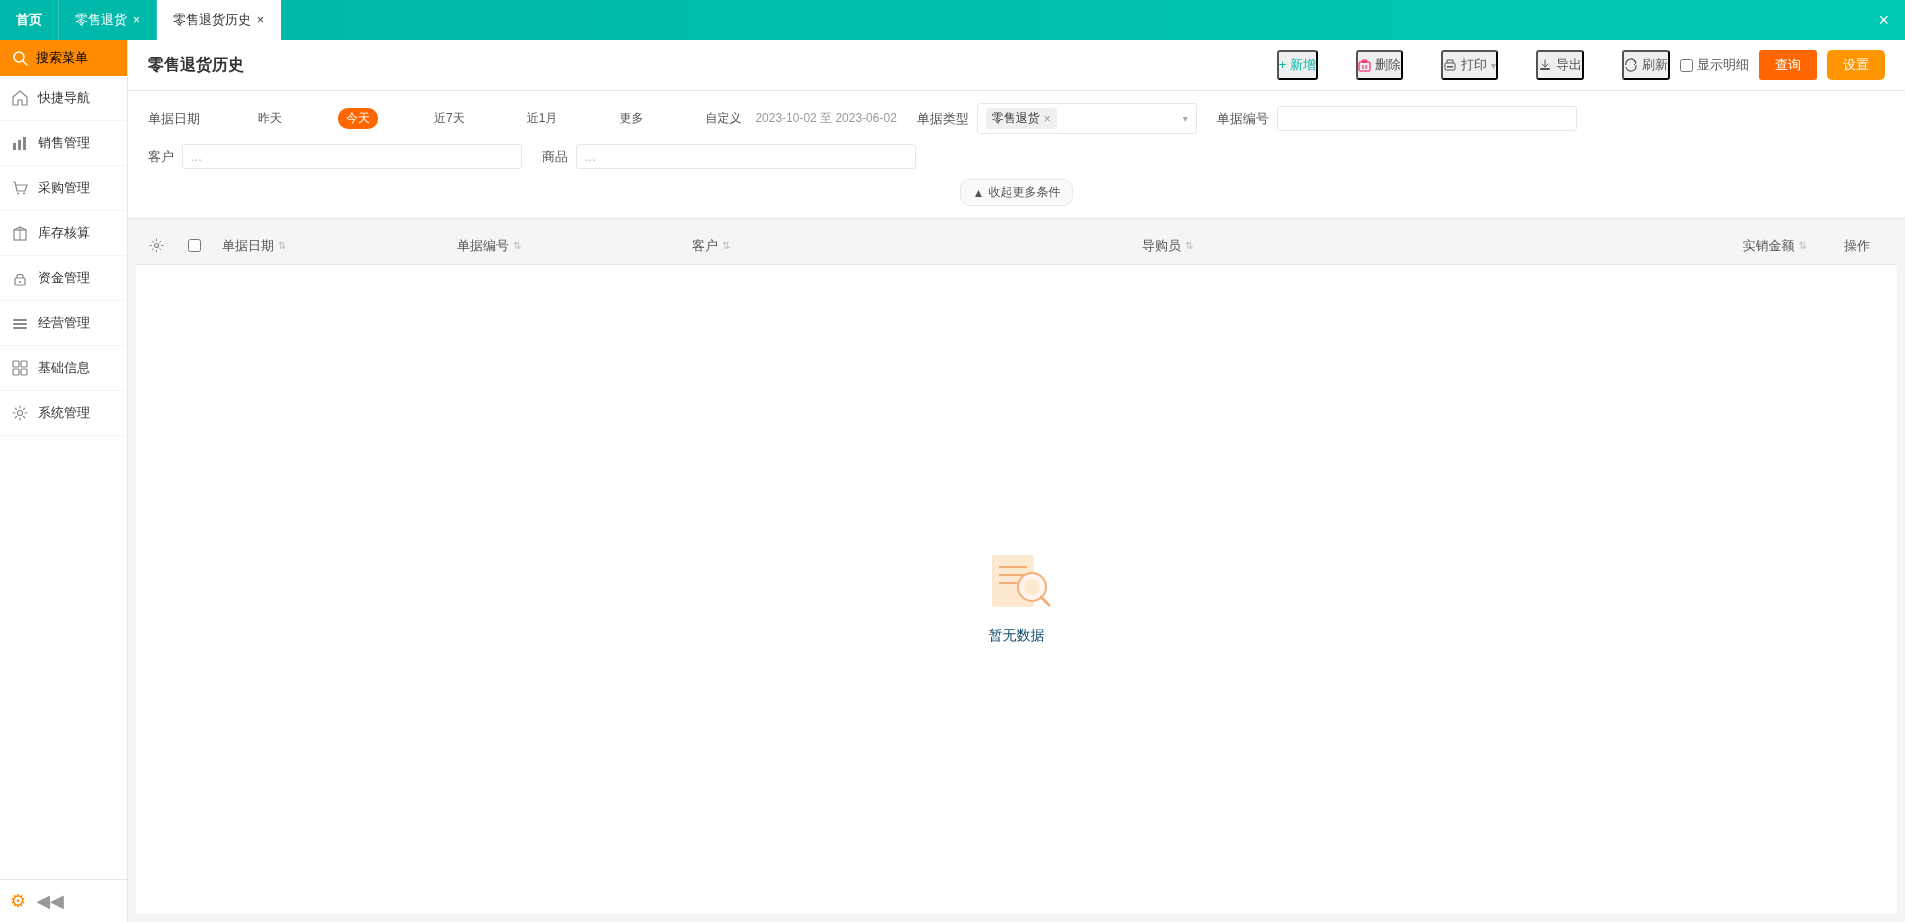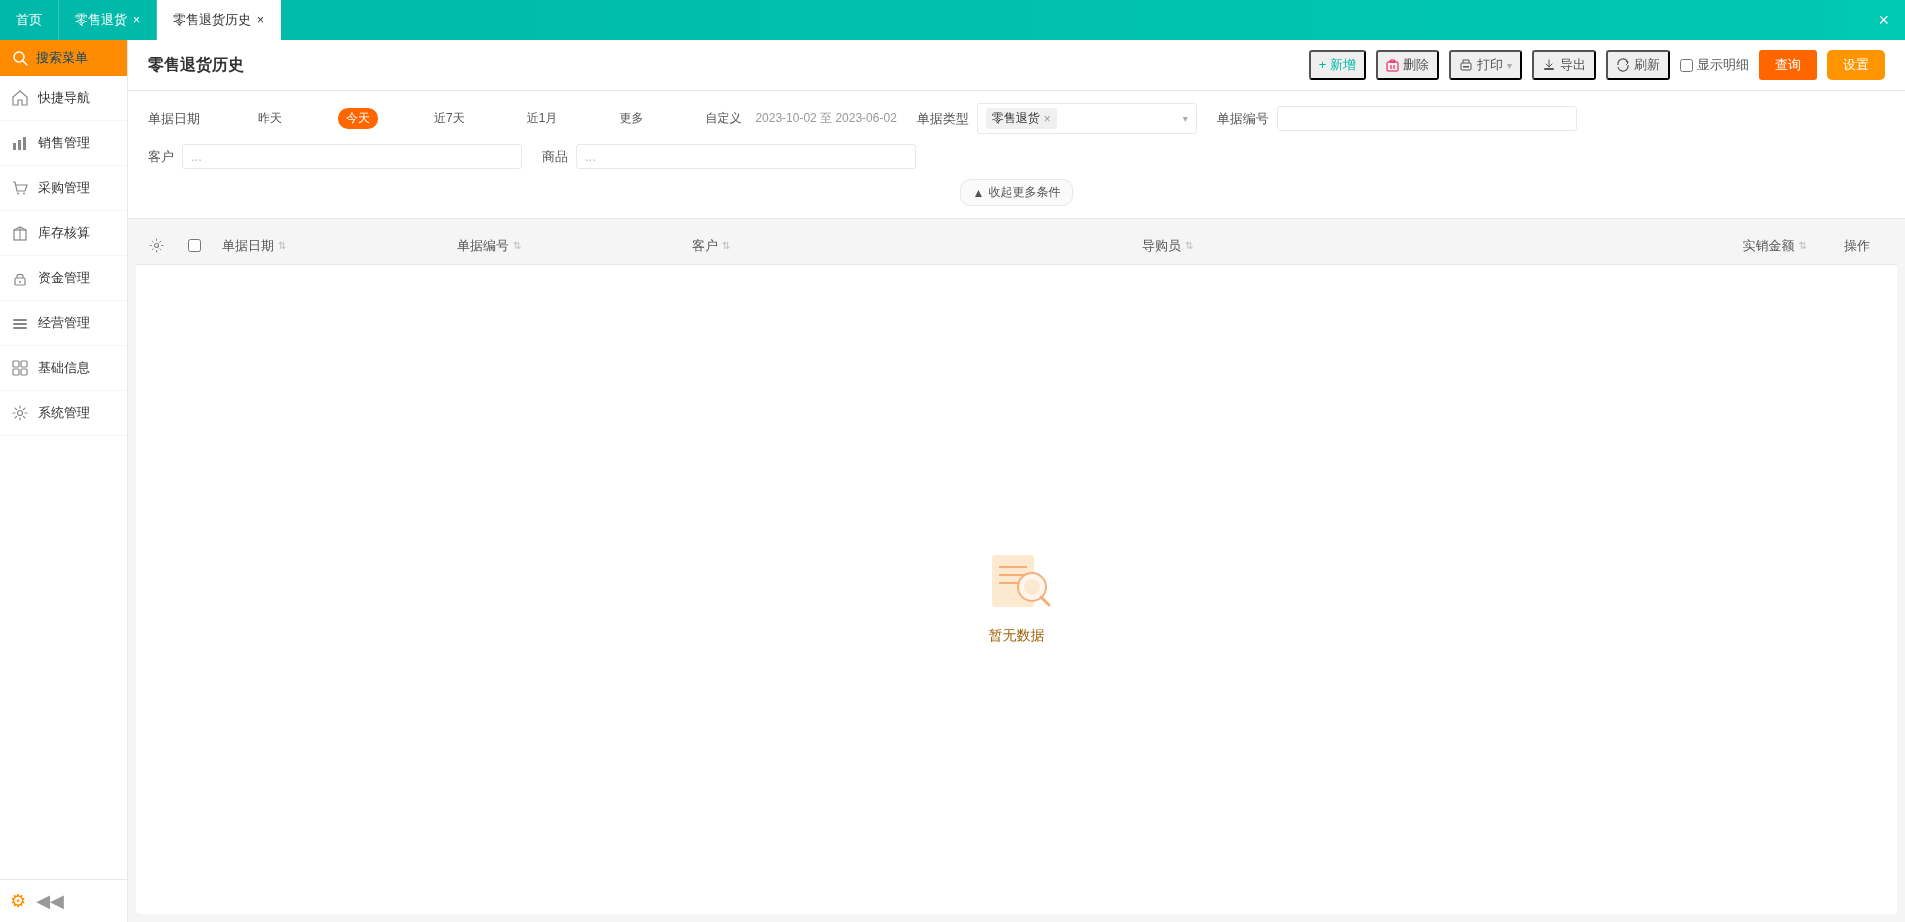--- a/index.html
+++ b/index.html
@@ -26,20 +26,21 @@
       padding: 0 16px;
       font-size: 13px;
       color: #fff;
       cursor: pointer;
       white-space: nowrap;
       height: 100%;
       border-right: 1px solid rgba(255,255,255,0.2);
     }
     .tab-item:first-child {
       border-left: none;
+      font-weight: bold;
     }
     .tab-item.active {
       background: #fff;
       color: #333;
     }
     .tab-close {
       margin-left: 6px;
       font-size: 12px;
       color: inherit;
       cursor: pointer;
@@ -70,21 +71,21 @@
       display: flex;
       flex-direction: column;
       flex-shrink: 0;
     }
     .sidebar-search {
       background: #ff8c00;
       display: flex;
       align-items: center;
       padding: 8px 10px;
       cursor: pointer;
-      color: #0c4a6e;
+      color: #000000;
       font-size: 13px;
       gap: 6px;
     }
     .sidebar-item {
       display: flex;
       align-items: center;
       padding: 12px 10px;
       cursor: pointer;
       font-size: 13px;
       color: #333;
@@ -142,22 +143,23 @@
       align-items: center;
       gap: 10px;
     }
     .action-btn {
       display: flex;
       align-items: center;
       gap: 4px;
       font-size: 13px;
       cursor: pointer;
       color: #555;
-      padding: 4px 8px;
-      border-radius: 3px;
+      padding: 4px 0;
+      border-radius: 3px;
+      margin-left: 28px;
     }
     .action-btn.new { color: #00b8a9; }
     .action-btn.delete { color: #555; }
     .btn-query {
       background: #ff6600;
       color: #fff;
       border: none;
       padding: 6px 16px;
       border-radius: 3px;
       font-size: 13px;
@@ -339,21 +341,21 @@
     .th-op { width: 80px; display: flex; align-items: center; justify-content: center; flex-shrink: 0; }
     .sort-icon { color: #bbb; font-size: 10px; }
 
     
     .empty-state {
       flex: 1;
       display: flex;
       flex-direction: column;
       align-items: center;
       justify-content: center;
-      color: #a16207;
+      color: #0c4a6e;
       font-size: 14px;
       gap: 12px;
     }
     .empty-icon {
       width: 80px;
       height: 80px;
     }
 
     
     .pagination {

